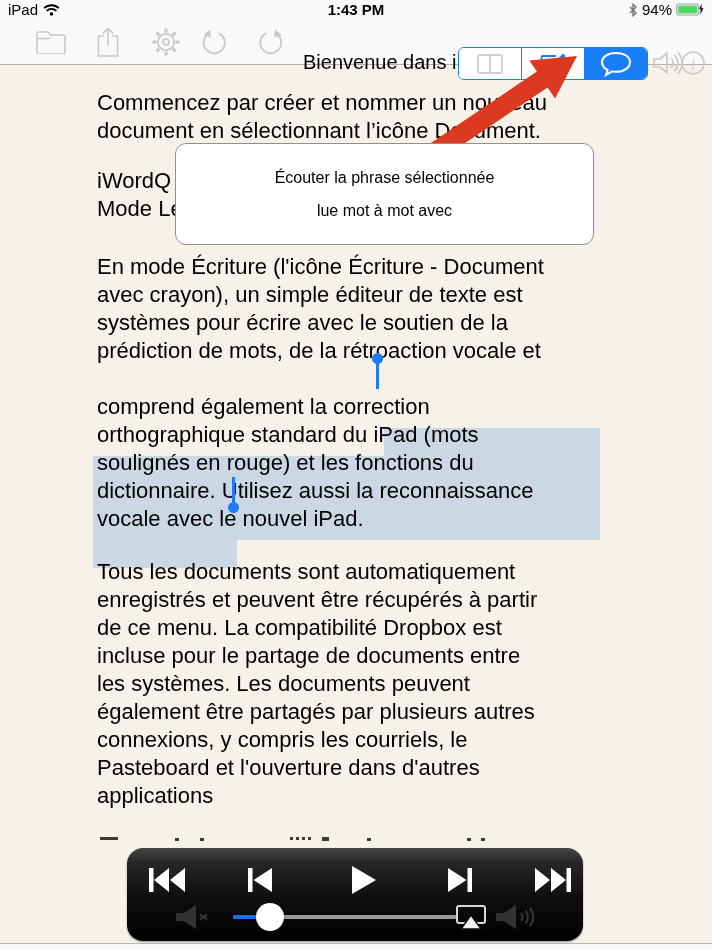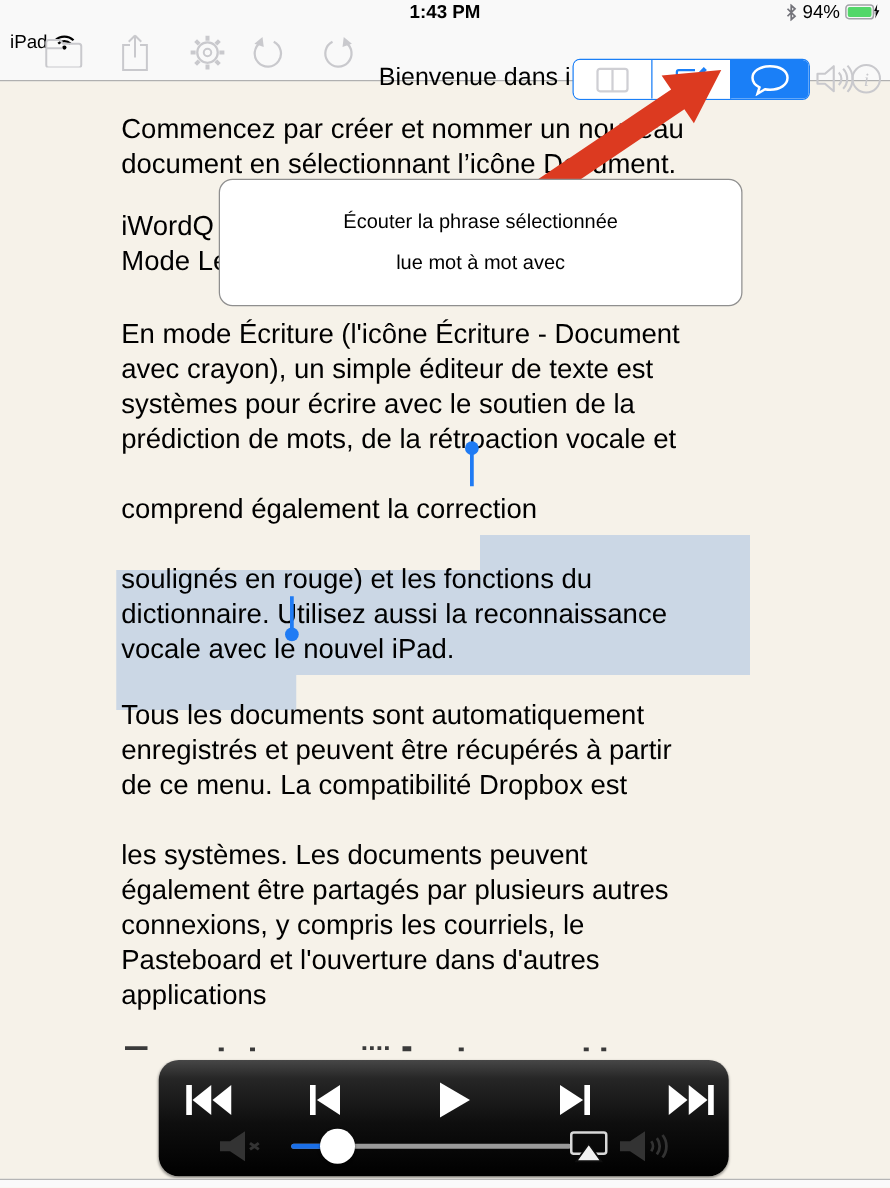--- a/index.html
+++ b/index.html
@@ -2,21 +2,21 @@
 <html><head>
 <meta charset="utf-8">
 <style>
   html,body{margin:0;padding:0;}
   .screen{position:relative;width:712px;height:950px;overflow:hidden;
     font-family:"Liberation Sans",sans-serif;background:#f6f2e9;}
   
   .topbars{position:absolute;left:0;top:0;width:712px;height:65px;background:#f9f9f9;
     border-bottom:1px solid #b0b0b0;box-sizing:border-box;z-index:10;}
   .statusbar{position:absolute;left:0;top:0;width:712px;height:20px;font-size:15px;color:#000;}
-  .sb-left{position:absolute;left:8px;top:1px;display:flex;align-items:center;gap:5px;margin-top:24px;}
+  .sb-left{position:absolute;left:8px;top:1px;display:flex;align-items:center;gap:5px;}
   .sb-time{position:absolute;left:0;right:0;top:1px;text-align:center;font-weight:bold;font-size:15px;}
   .sb-right{position:absolute;right:6px;top:1px;display:flex;align-items:center;gap:4px;}
   .toolbar{position:absolute;left:0;top:20px;width:712px;height:45px;}
   .tb-btn{position:absolute;top:6px;width:34px;height:34px;border:none;background:none;padding:0;cursor:pointer;}
   .tb-title{position:absolute;left:303px;top:31px;font-size:20px;color:#000;white-space:nowrap;}
   
   .segctl{position:absolute;left:458px;top:27px;width:190px;height:33px;border:1.5px solid #1a7ff7;
     border-radius:6px;box-sizing:border-box;display:flex;background:#fff;overflow:hidden;z-index:12;}
   .seg{flex:1 1 0;display:flex;align-items:center;justify-content:center;border:none;background:#fff;
     padding:0;cursor:pointer;}
@@ -171,27 +171,29 @@
     <div class="tl" style="top:52px">document en sélectionnant l’icône Document.</div>
 
     <div class="tl" style="top:102px">iWordQ</div>
     <div class="tl" style="top:130px">Mode Lecture</div>
 
     <div class="tl" style="top:188px">En mode Écriture (l'icône Écriture - Document</div>
     <div class="tl" style="top:216px">avec crayon), un simple éditeur de texte est</div>
     <div class="tl" style="top:244px">systèmes pour écrire avec le soutien de la</div>
     <div class="tl" style="top:272px">prédiction de mots, de la rétroaction vocale et</div>
     <div class="tl" style="top:328px">comprend également la correction</div>
+    <div class="tl" style="top:356px">orthographique standard du iPad (mots</div>
     <div class="tl" style="top:384px">soulignés en rouge) et les fonctions du</div>
     <div class="tl" style="top:440px">vocale avec le nouvel iPad.</div>
     <div class="tl" style="top:412px">dictionnaire. Utilisez aussi la reconnaissance</div>
 
     <div class="tl" style="top:493px">Tous les documents sont automatiquement</div>
     <div class="tl" style="top:521px">enregistrés et peuvent être récupérés à partir</div>
     <div class="tl" style="top:549px">de ce menu. La compatibilité Dropbox est</div>
+    <div class="tl" style="top:577px">incluse pour le partage de documents entre</div>
     <div class="tl" style="top:605px">les systèmes. Les documents peuvent</div>
     <div class="tl" style="top:633px">également être partagés par plusieurs autres</div>
     <div class="tl" style="top:661px">connexions, y compris les courriels, le</div>
     <div class="tl" style="top:689px">Pasteboard et l'ouverture dans d'autres</div>
     <div class="tl" style="top:717px">applications</div>
 
     <div>
       <div class="remnant" style="left:100px;top:772px;width:18px;height:3px;"></div>
       <div class="remnant" style="left:175px;top:773px;width:4px;height:3px;"></div>
       <div class="remnant" style="left:200px;top:773px;width:4px;height:3px;"></div>

